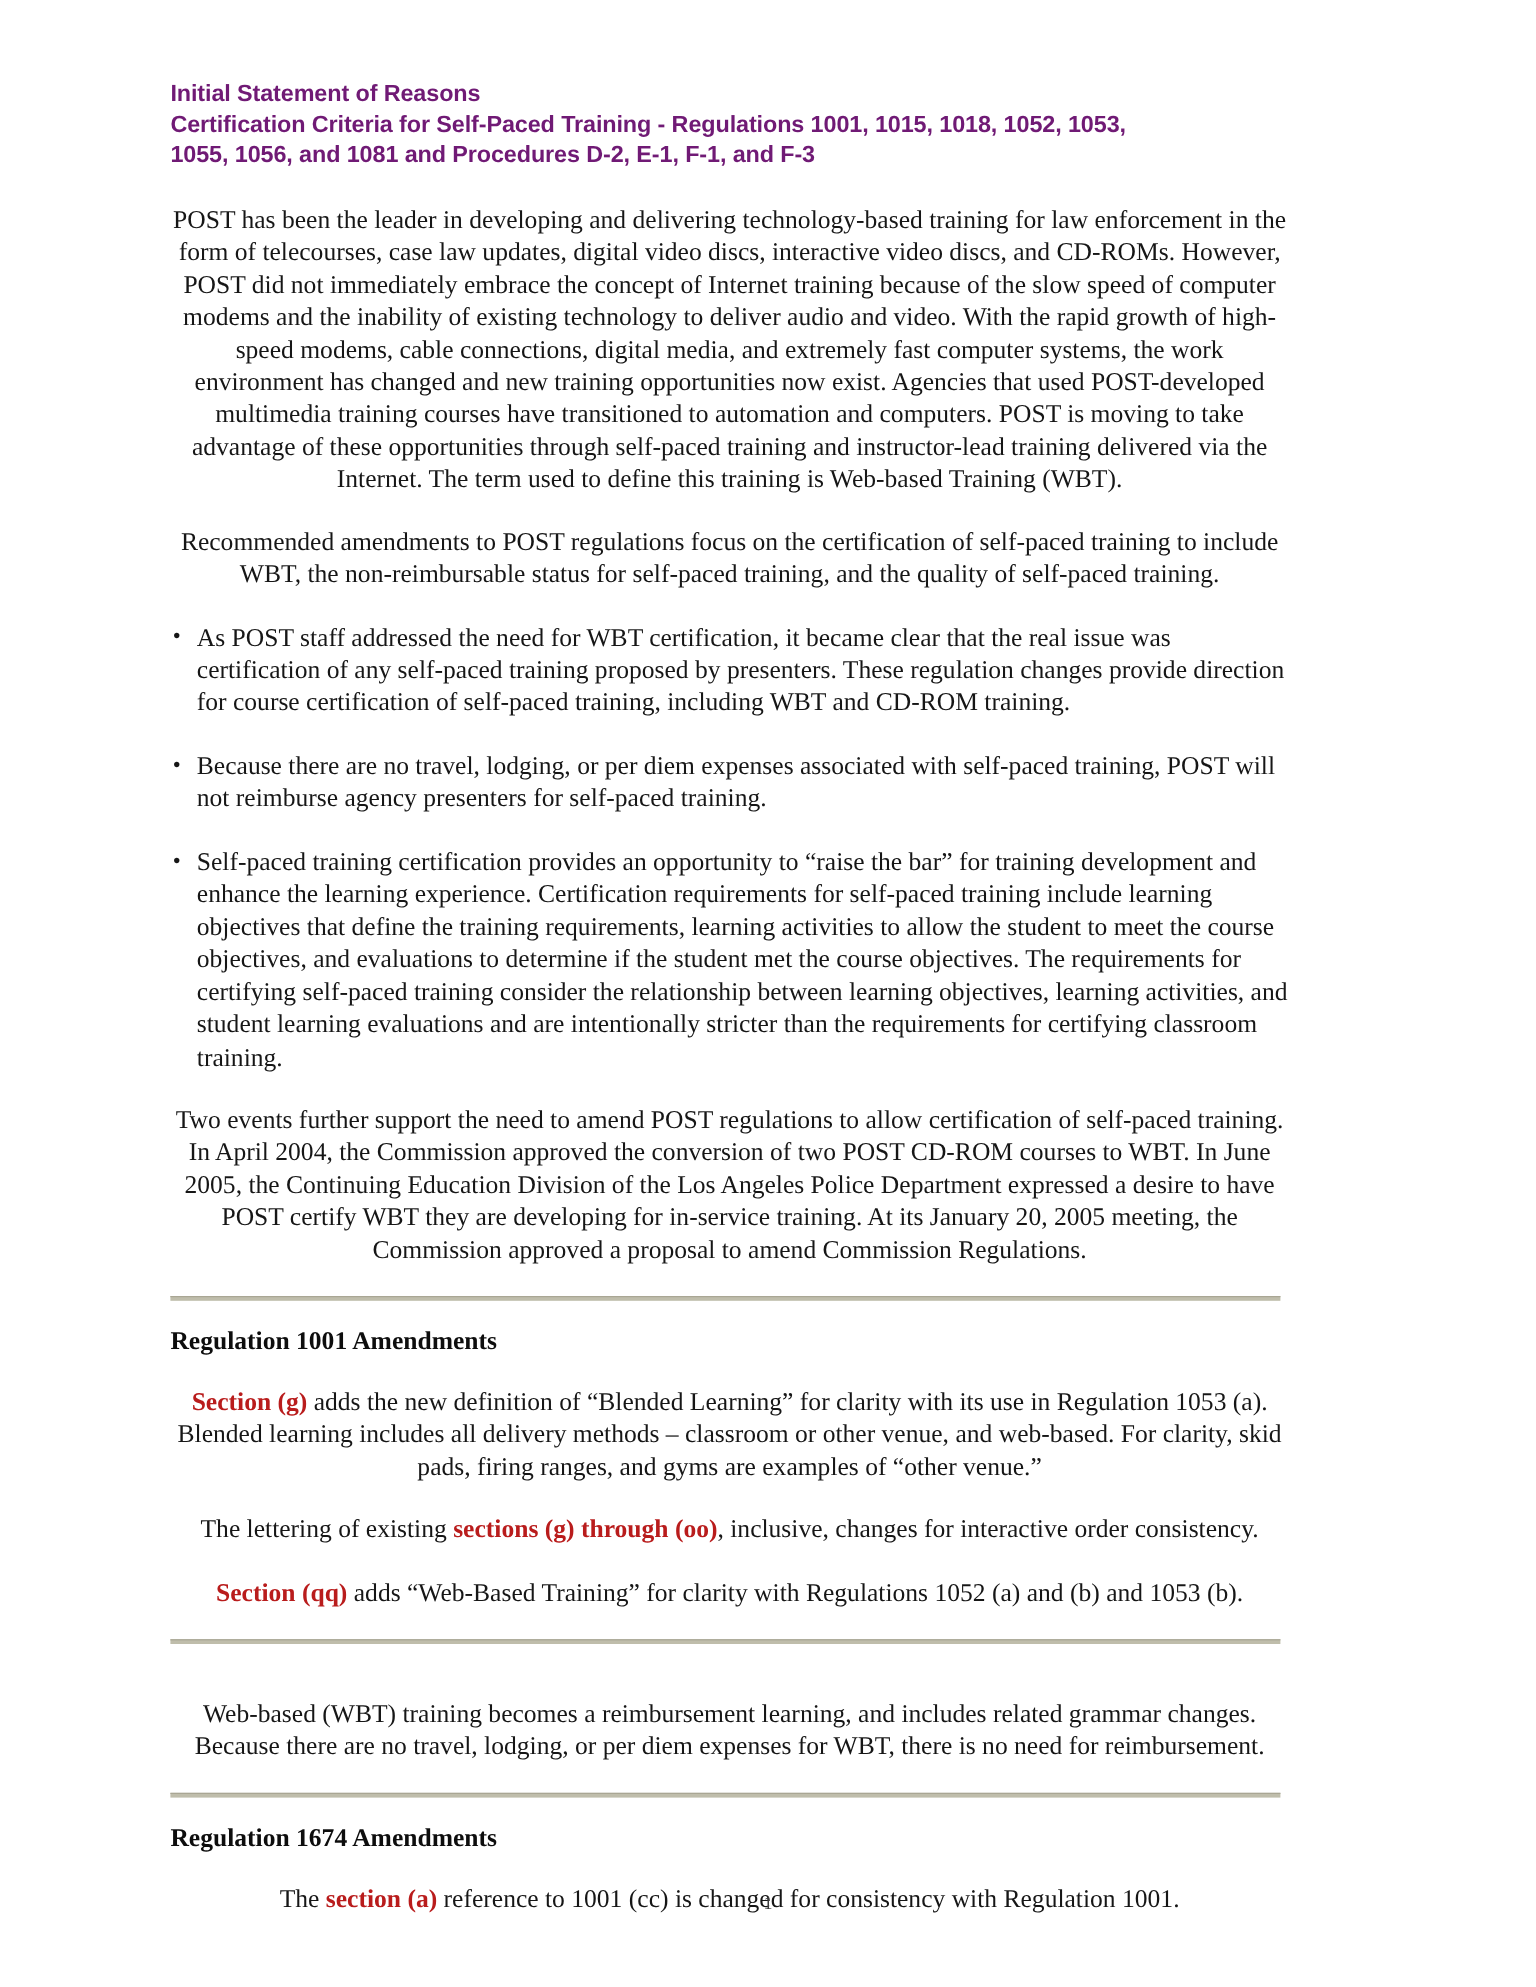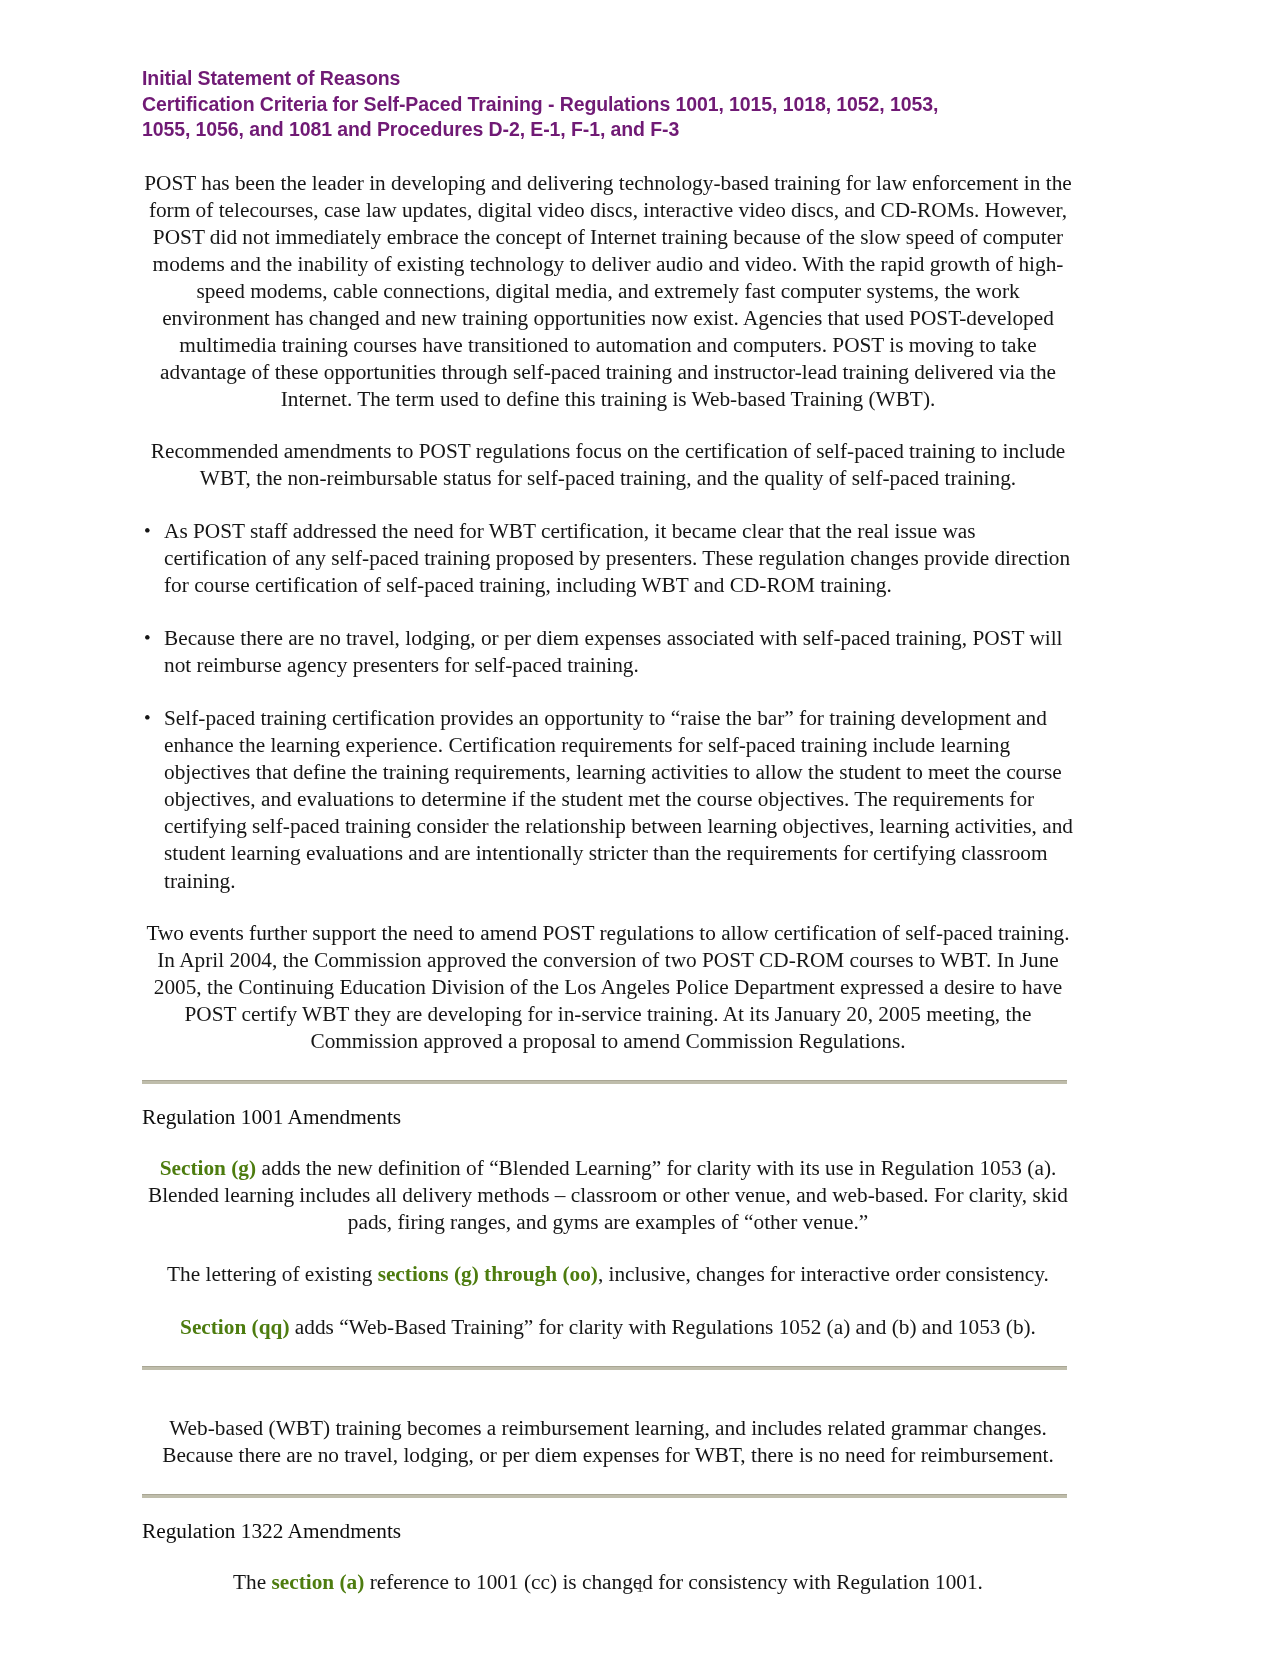--- a/index.html
+++ b/index.html
@@ -76,28 +76,28 @@
   .rule {
     width: 925px;
     height: 4px;
     background: #bfbdab;
     border-top: 1px solid #a9a694;
     box-sizing: border-box;
     margin: 0;
   }
   h2.section-heading {
     font-family: "Liberation Serif", "DejaVu Serif", serif;
-    font-weight: normal;
+    font-weight: bold;
     font-size: 21.3px;
     line-height: 26px;
     margin: 0;
     color: #0d0d0d;
   }
 
-  b, strong { font-weight: bold; color: #4d7c0f; }
+  b, strong { font-weight: bold; color: #b91c1c; }
 
   
   .page-number {
     position: absolute;
     left: 0;
     right: 0;
     top: 1578px;
     text-align: center;
     font-size: 15px;
     line-height: 18px;
@@ -169,21 +169,21 @@
     <div class="rule"></div>
     <div class="gap-sm"></div>
     <div class="gap-md"></div>
 
     <p class="body">Web-based (WBT) training becomes a reimbursement learning, and includes related grammar changes. Because there are no travel, lodging, or per diem expenses for WBT, there is no need for reimbursement.</p>
 
     <div class="gap-md"></div>
 
     <div class="rule"></div>
     <div class="gap-sm"></div>
-    <h2 class="section-heading">Regulation 1322 Amendments</h2>
+    <h2 class="section-heading">Regulation 1674 Amendments</h2>
     <div class="gap-md"></div>
 
     <p class="body"><span>The </span><b>section (a)</b><span> reference to 1001 (cc) is changed for consistency with Regulation 1001.</span></p>
 
   </div>
 
   <div class="page-number">1</div>
 
 </div>
 

